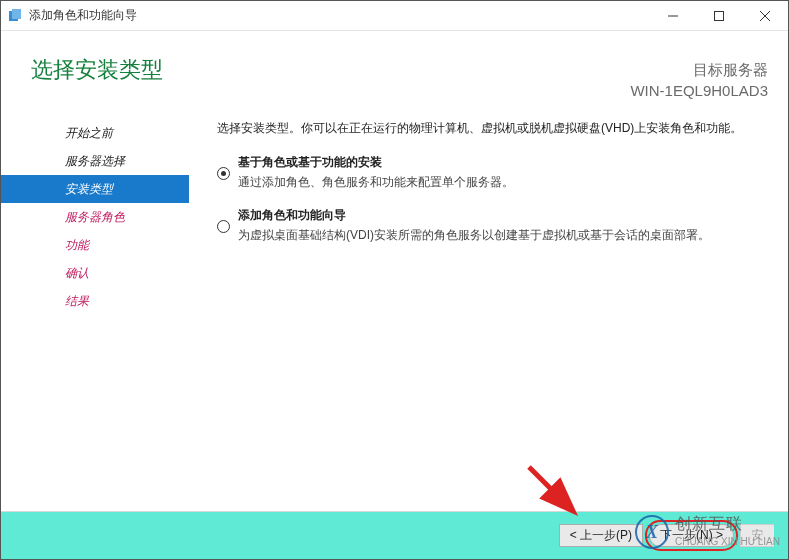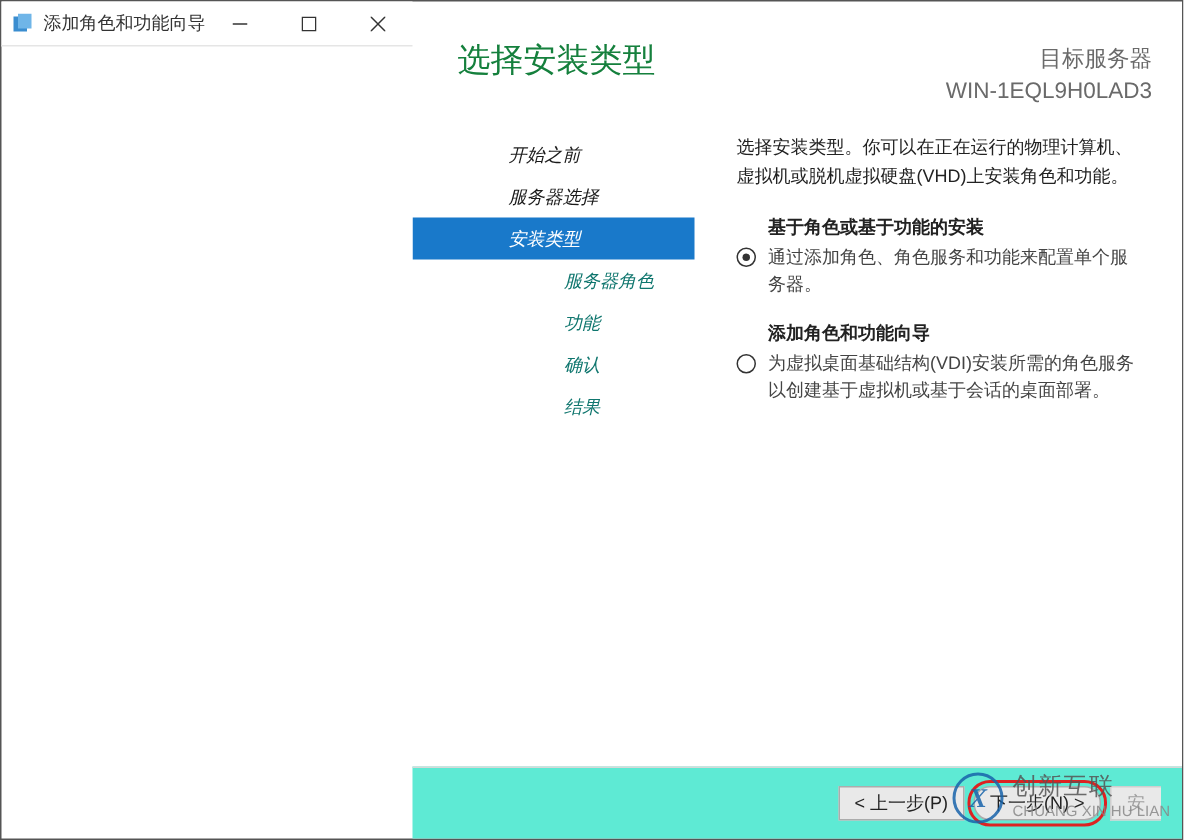--- a/index.html
+++ b/index.html
@@ -12,21 +12,21 @@
     width: 789px; height: 560px;
     overflow: hidden;
     position: relative;
   }
   .window {
     width: 789px; height: 560px;
     border: 1px solid #555;
     background: #fff;
     position: relative;
     display: flex;
-    flex-direction: row;
+    flex-direction: column;
   }
   .titlebar {
     height: 30px;
     display: flex;
     align-items: center;
     padding: 0 0 0 6px;
     background: #fff;
     border-bottom: 1px solid #e5e5e5;
   }
   .titlebar .icon {
@@ -87,23 +87,22 @@
   }
   .nav-item {
     padding: 5px 0 5px 64px;
     font-size: 12px;
     color: #1a1a1a;
     cursor: pointer;
     line-height: 1.5;
     font-style: italic;
   }
   .nav-item.disabled {
-    color: #0f766e;
+    color: #be185d;
     cursor: default;
-    margin-left: 37px;
   }
   .nav-item.active {
     background: #1979ca;
     color: #fff;
   }
   .main {
     flex: 1;
     padding: 6px 30px 0 28px;
   }
   .instruction {

